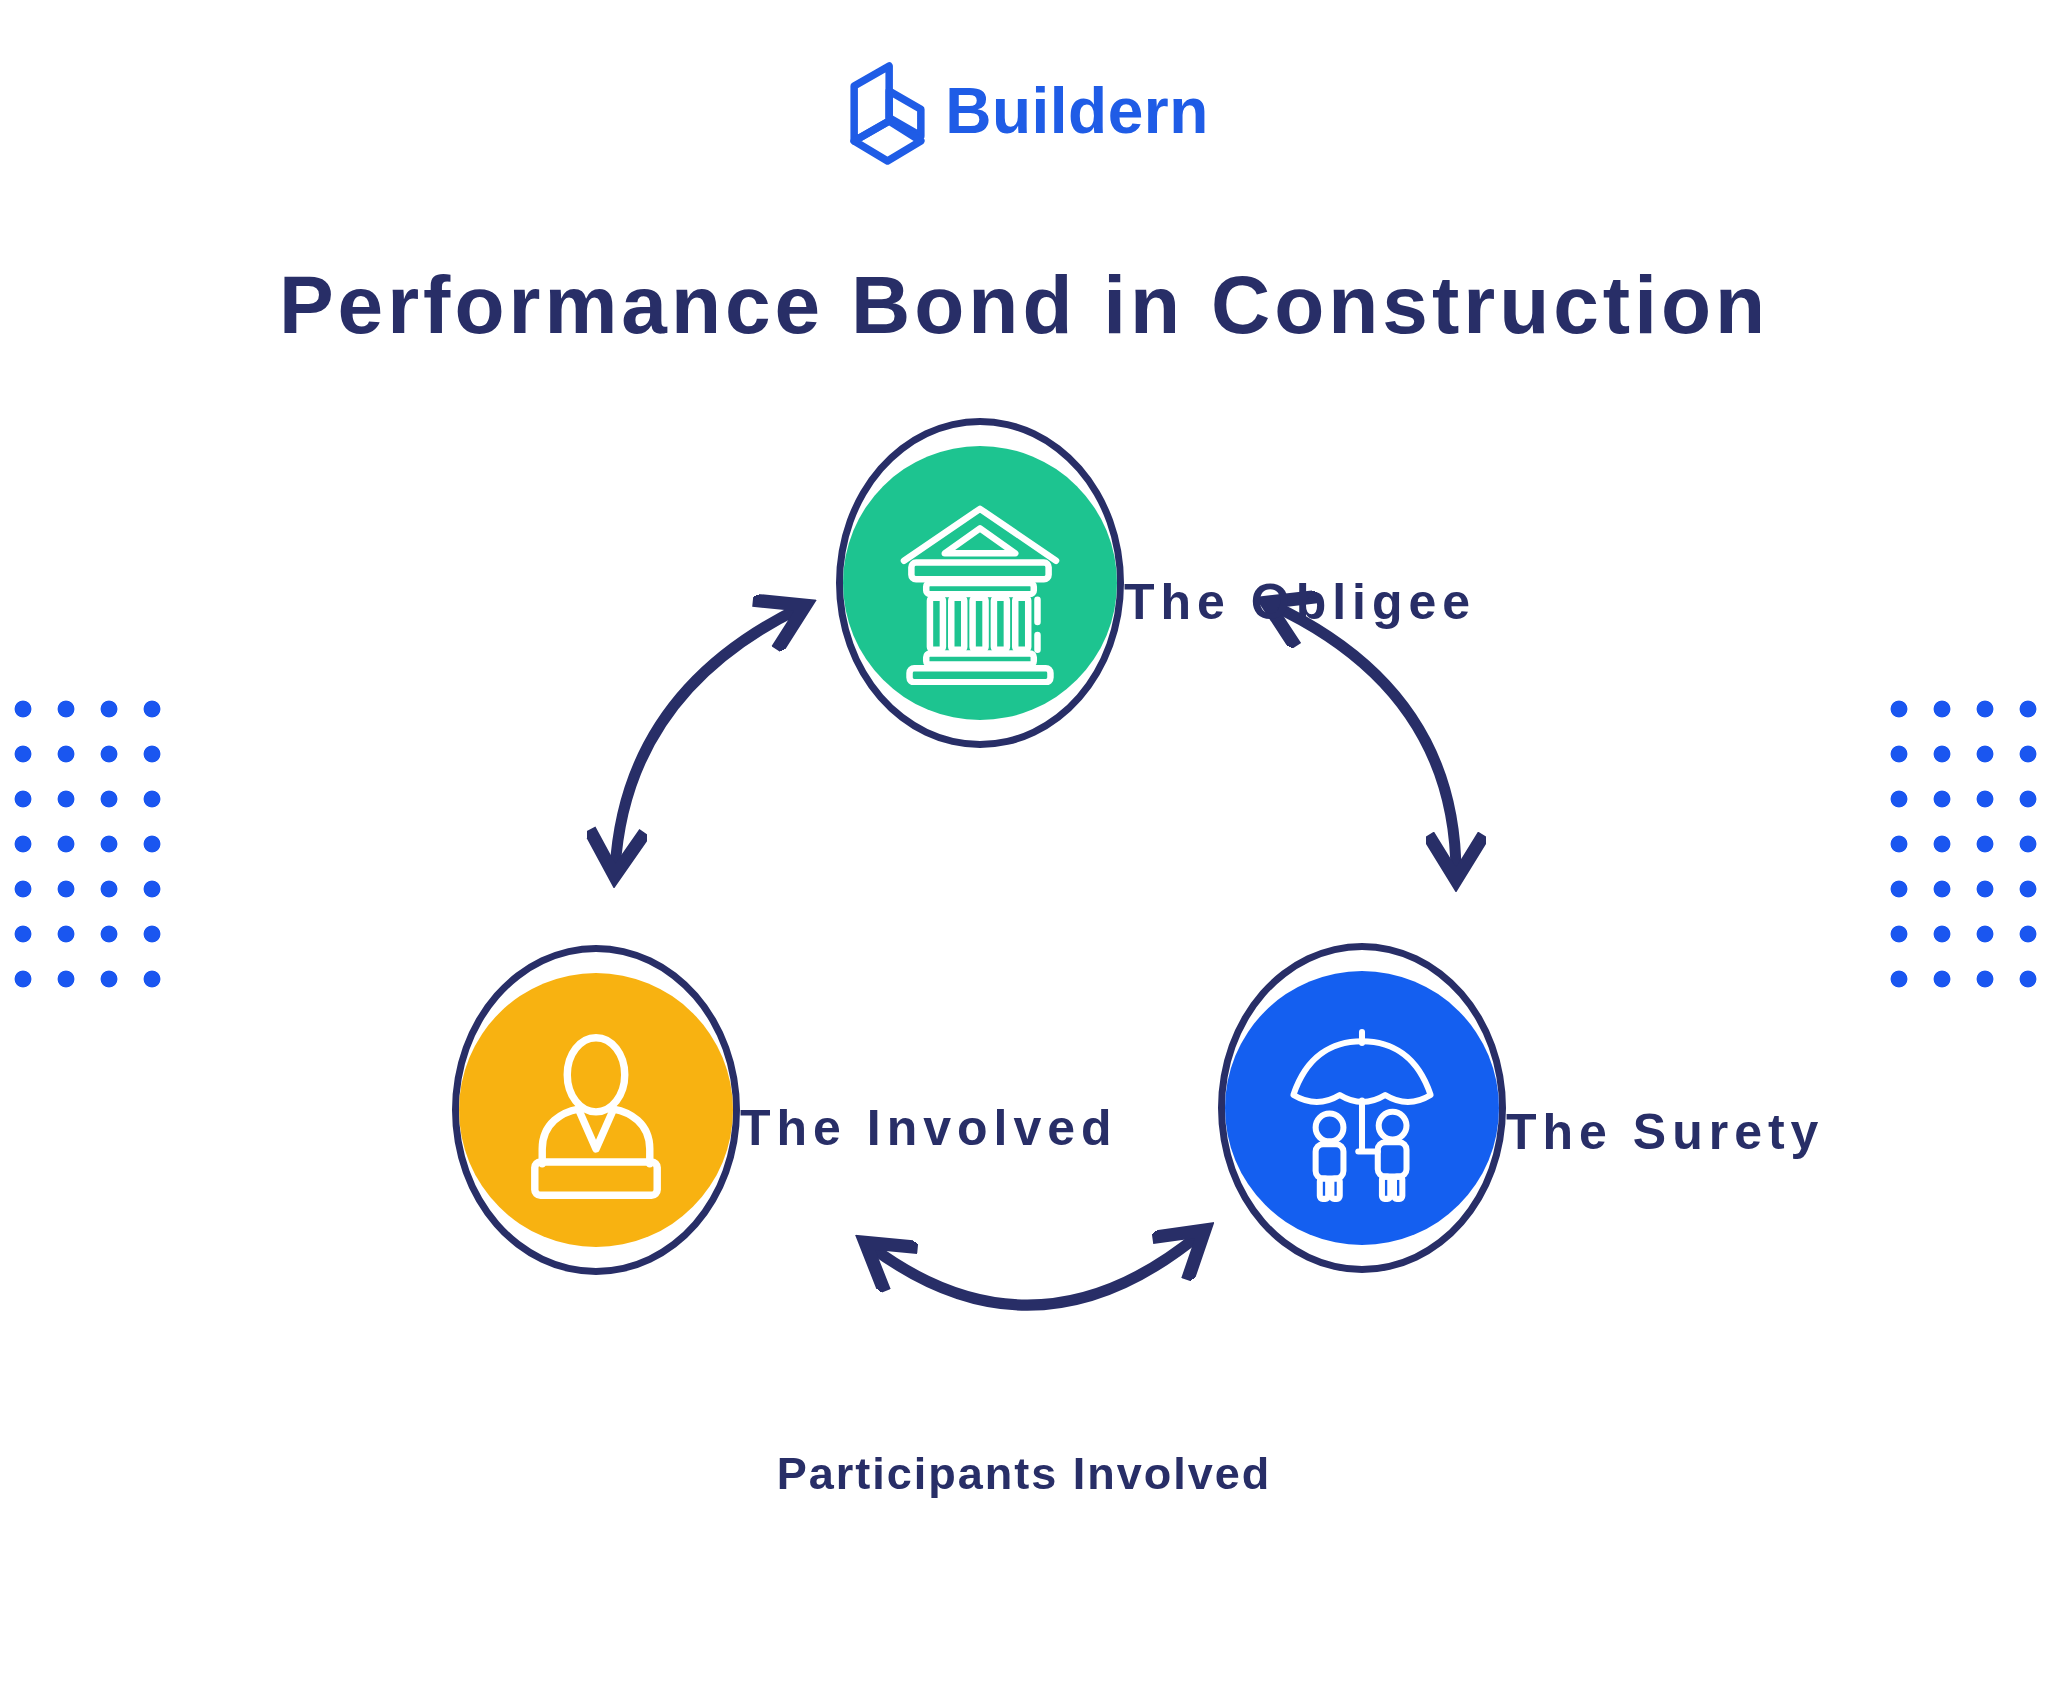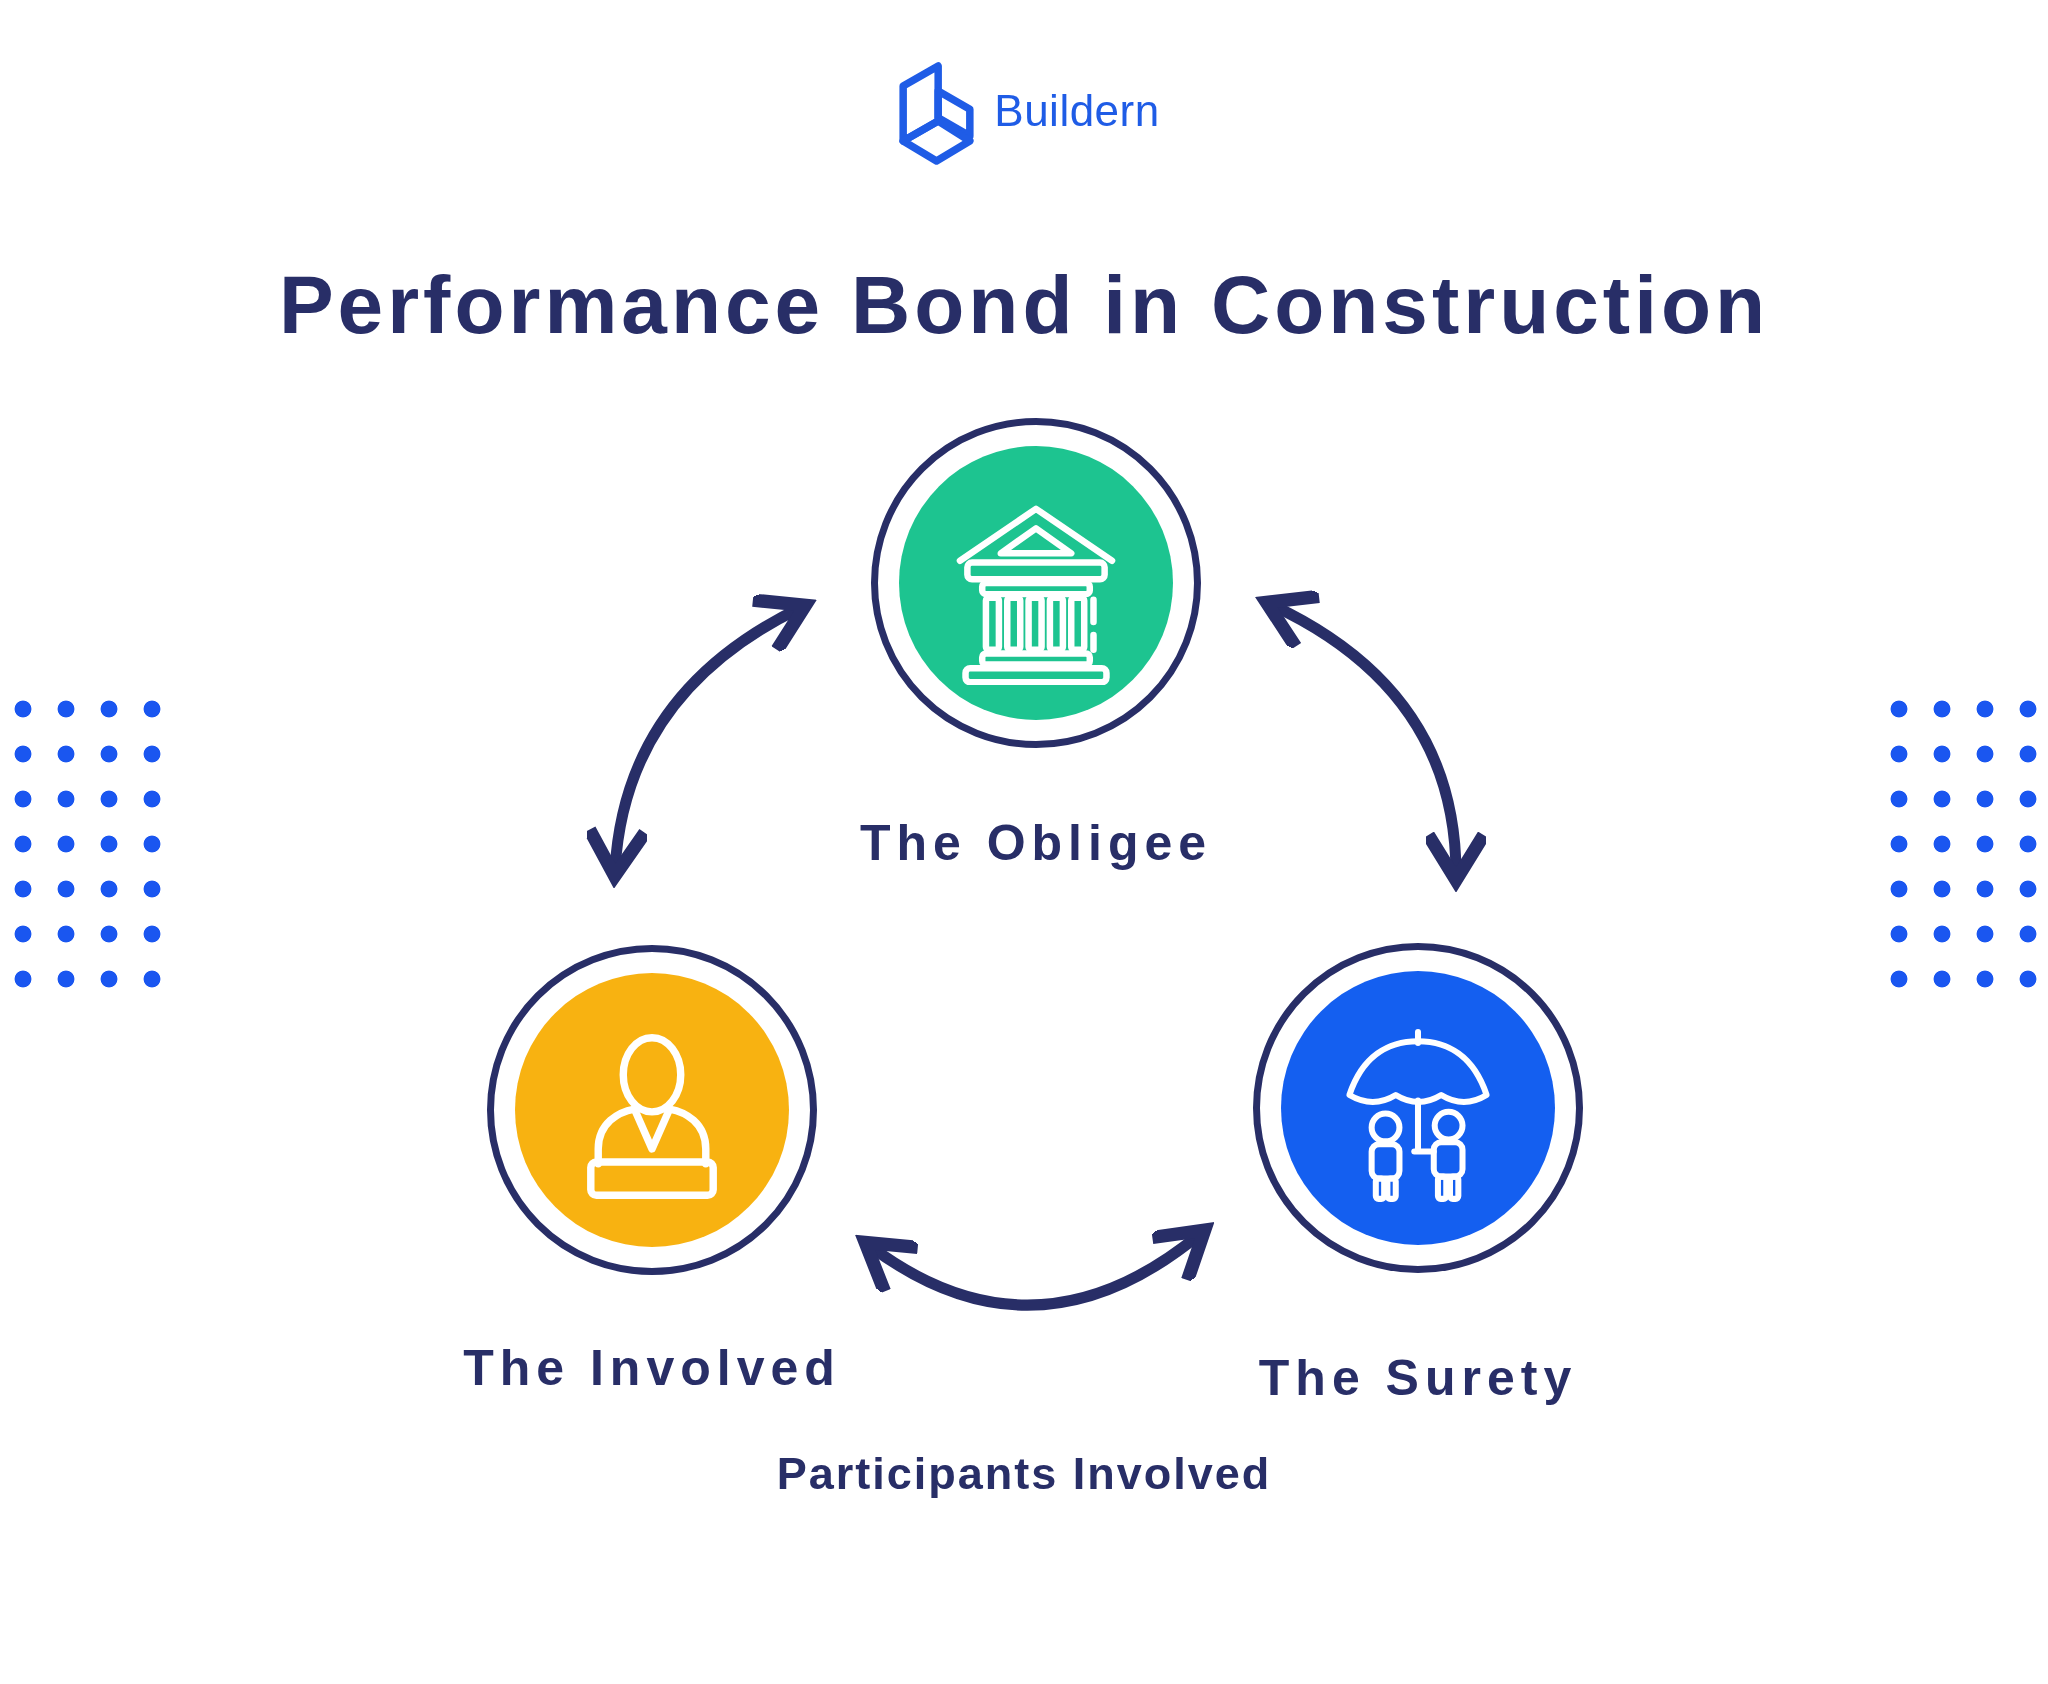--- a/index.html
+++ b/index.html
@@ -22,21 +22,21 @@
   }
 
   
   .logo{
     position:absolute;top:56px;left:0;width:100%;
     display:flex;align-items:center;justify-content:center;gap:14px;
   }
   .logo svg{width:92px;height:110px;}
   .logo-text{
     color:var(--logo);
-    font-size:44px;font-weight:normal;letter-spacing:0.5px;
+    font-size:64px;font-weight:bold;letter-spacing:0.5px;
   }
 
   
   .title{
     position:absolute;top:258px;left:0;width:100%;
     text-align:center;color:var(--navy);
     font-size:82px;font-weight:bold;letter-spacing:4px;
     white-space:nowrap;
   }
   .caption{
@@ -48,21 +48,21 @@
 
   
   .arrows{
     position:absolute;left:0;top:0;width:2048px;height:1684px;
     pointer-events:none;
   }
 
   
   .node{
     position:absolute;width:400px;
-    display:flex;flex-direction:column;align-items:center;gap:28px;
+    display:flex;flex-direction:row;align-items:center;
   }
   .ring{
     width:330px;height:330px;border-radius:50%;
     border:7px solid var(--navy);background:#fff;
     display:flex;align-items:center;justify-content:center;
   }
   .disc{
     width:274px;height:274px;border-radius:50%;
     display:flex;align-items:center;justify-content:center;
   }

